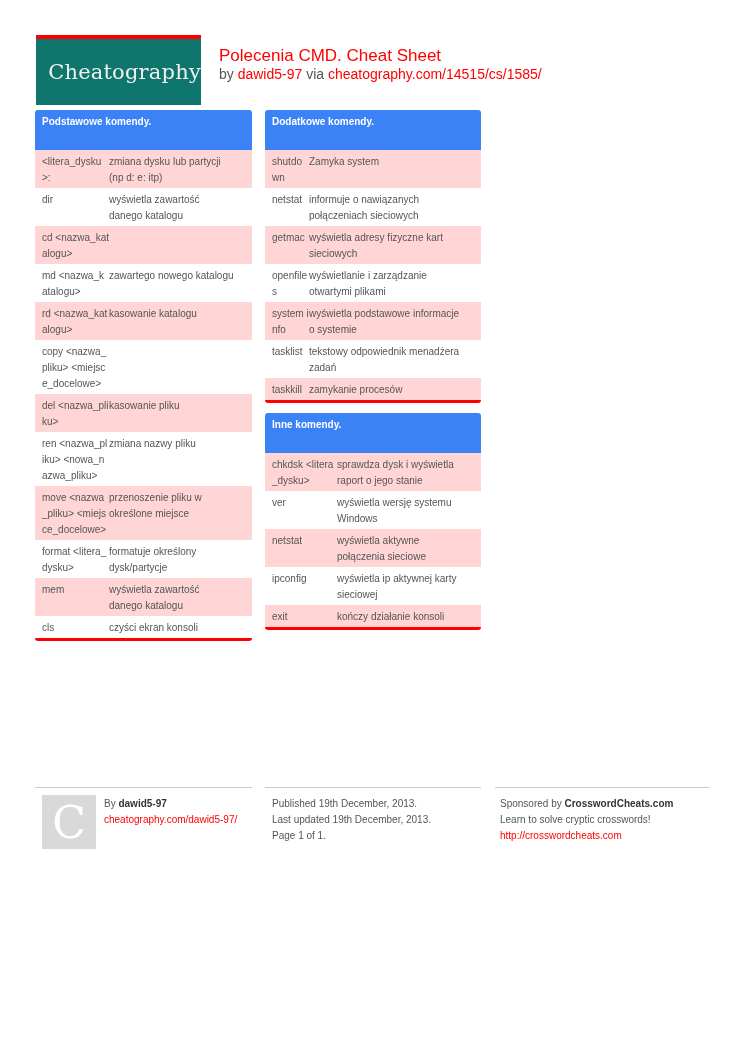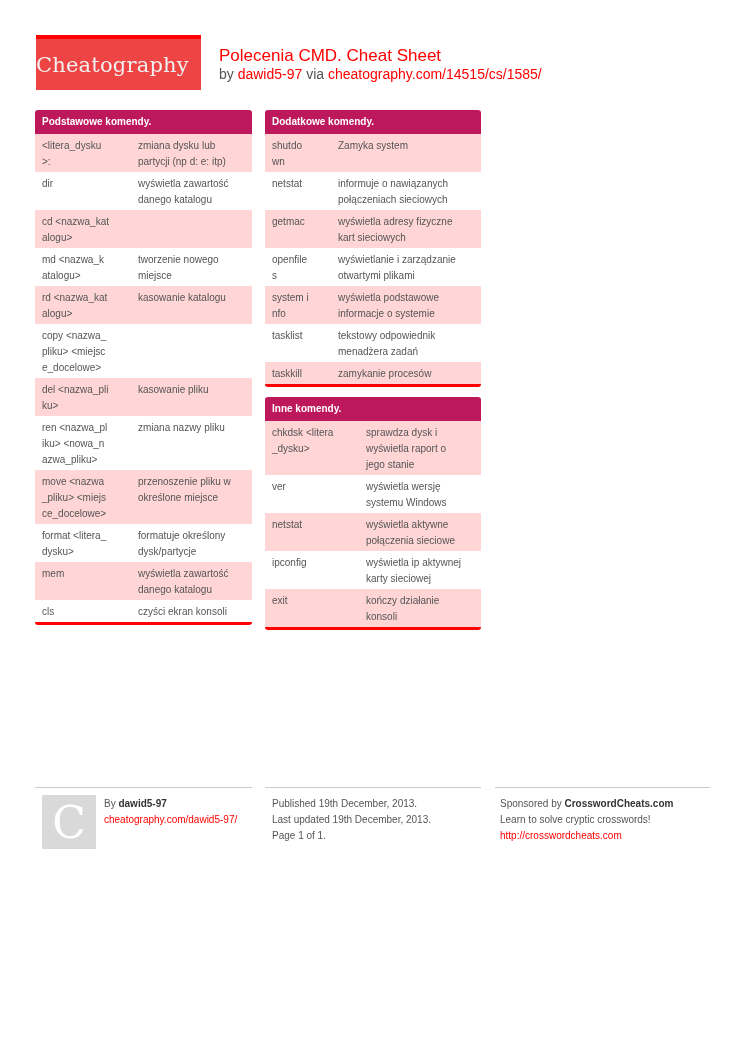--- a/index.html
+++ b/index.html
@@ -1,42 +1,42 @@
 <!DOCTYPE html>
 <html><head>
 <meta charset="utf-8">
 <style>
   * { box-sizing: border-box; margin: 0; padding: 0; }
   html, body { width: 750px; height: 1061px; background: #ffffff; overflow: hidden; }
   body { position: relative; font-family: "Liberation Sans", sans-serif; color: #444; }
 
   .logo-box {
-    position: absolute; left: 36px; top: 35px; width: 165px; height: 55px;
-    background: #ef4444; border-top: 4px solid #ff0000;
-    display: flex; align-items: center; justify-content: flex-start;
+    position: absolute; left: 36px; top: 35px; width: 165px; height: 70px;
+    background: #0f766e; border-top: 4px solid #ff0000;
+    display: flex; align-items: center; justify-content: flex-end;
   }
   .logo-text { font-family: "DejaVu Serif", serif; color: #f0f0f0; font-size: 21px; letter-spacing: 0.2px; }
 
   .title { position: absolute; left: 219px; top: 46px; font-size: 17px; color: #ff0000; }
   .byline { position: absolute; left: 219px; top: 66px; font-size: 14px; color: #555; }
   .byline .red { color: #ff0000; }
 
   .col { position: absolute; width: 217px; }
   .col1 { left: 35px; top: 110px; }
   .col2 { left: 265px; top: 110px; width: 216px; }
 
   .section { border-bottom: 3px solid #ff0000; border-radius: 0 0 3px 3px; margin-bottom: 10px; }
   .sec-head {
-    background: #be185d; color: #fff; font-weight: bold; font-size: 10px;
-    height: 24px; line-height: 24px; padding-left: 7px; border-radius: 3px 3px 0 0;
+    background: #3b82f6; color: #fff; font-weight: bold; font-size: 10px;
+    height: 40px; line-height: 24px; padding-left: 7px; border-radius: 3px 3px 0 0;
   }
   .row { display: flex; font-size: 10px; color: #555; padding: 4px 13px 2px 0; }
   .row.shade { background: #ffd5d5; }
   .row .k { width: 74px; padding-left: 7px; line-height: 16px; word-break: break-all; flex-shrink: 0; }
-  .row .v { flex: 1; line-height: 16px; padding-right: 4px; margin-left: 29px; }
+  .row .v { flex: 1; line-height: 16px; padding-right: 4px; }
   .col2 .row .k { width: 44px; }
   #sec3 .row .k { width: 72px; }
 
   .footer-line { position: absolute; top: 787px; height: 1px; background: #ccc; }
   .avatar {
     position: absolute; left: 42px; top: 795px; width: 54px; height: 54px; background: #d9d9d9;
     display: flex; align-items: center; justify-content: center;
     font-family: "DejaVu Serif", serif; font-size: 44px; color: #fff;
   }
   .ft { position: absolute; font-size: 10px; color: #555; line-height: 16px; }
@@ -67,21 +67,21 @@
         </div>
         <div class="row">
           <div class="k">dir</div>
           <div class="v">wyświetla zawartość danego katalogu</div>
         </div>
         <div class="row shade">
           <div class="k">cd &lt;nazwa_katalogu&gt;</div>
         </div>
         <div class="row">
           <div class="k">md &lt;nazwa_katalogu&gt;</div>
-          <div class="v">tworzenie nowego miejsce</div>
+          <div class="v">zawartego nowego katalogu</div>
         </div>
         <div class="row shade">
           <div class="k">rd &lt;nazwa_katalogu&gt;</div>
           <div class="v">kasowanie katalogu</div>
         </div>
         <div class="row">
           <div class="k">copy &lt;nazwa_pliku&gt; &lt;miejsce_docelowe&gt;</div>
         </div>
         <div class="row shade">
           <div class="k">del &lt;nazwa_pliku&gt;</div>

